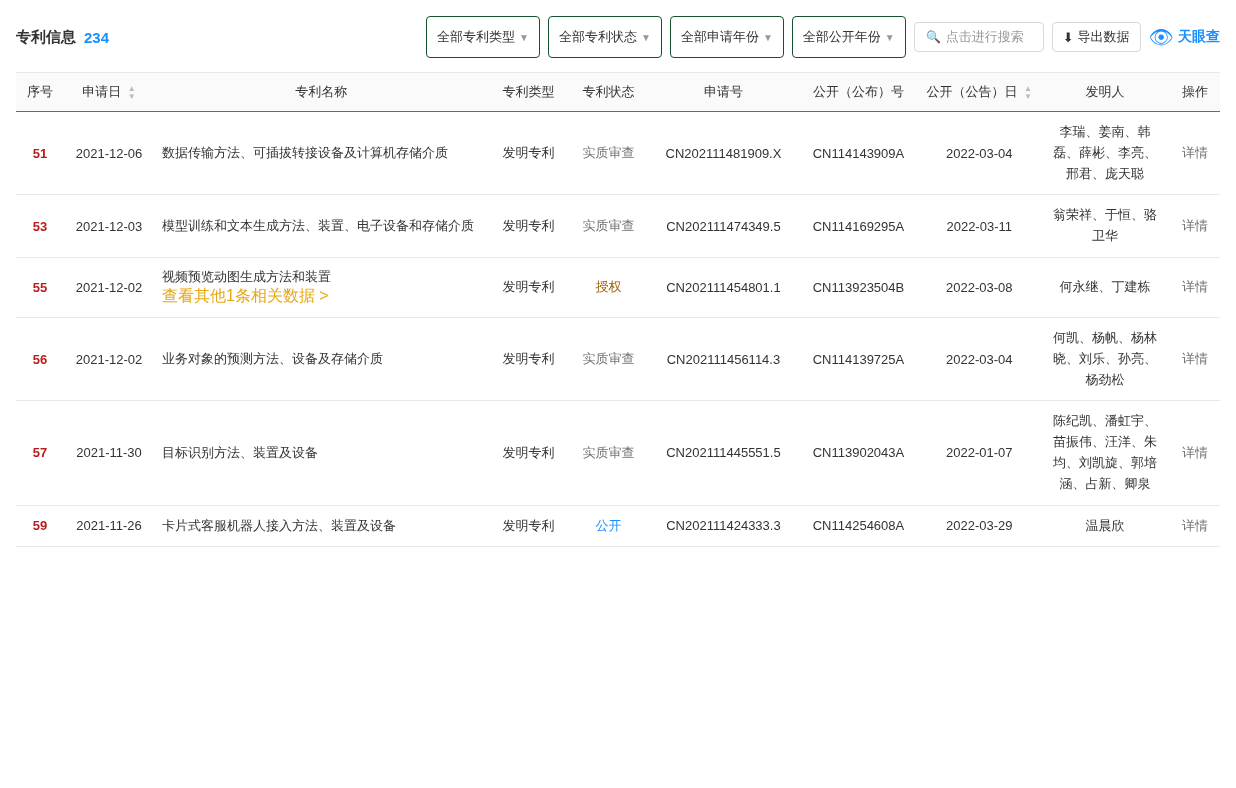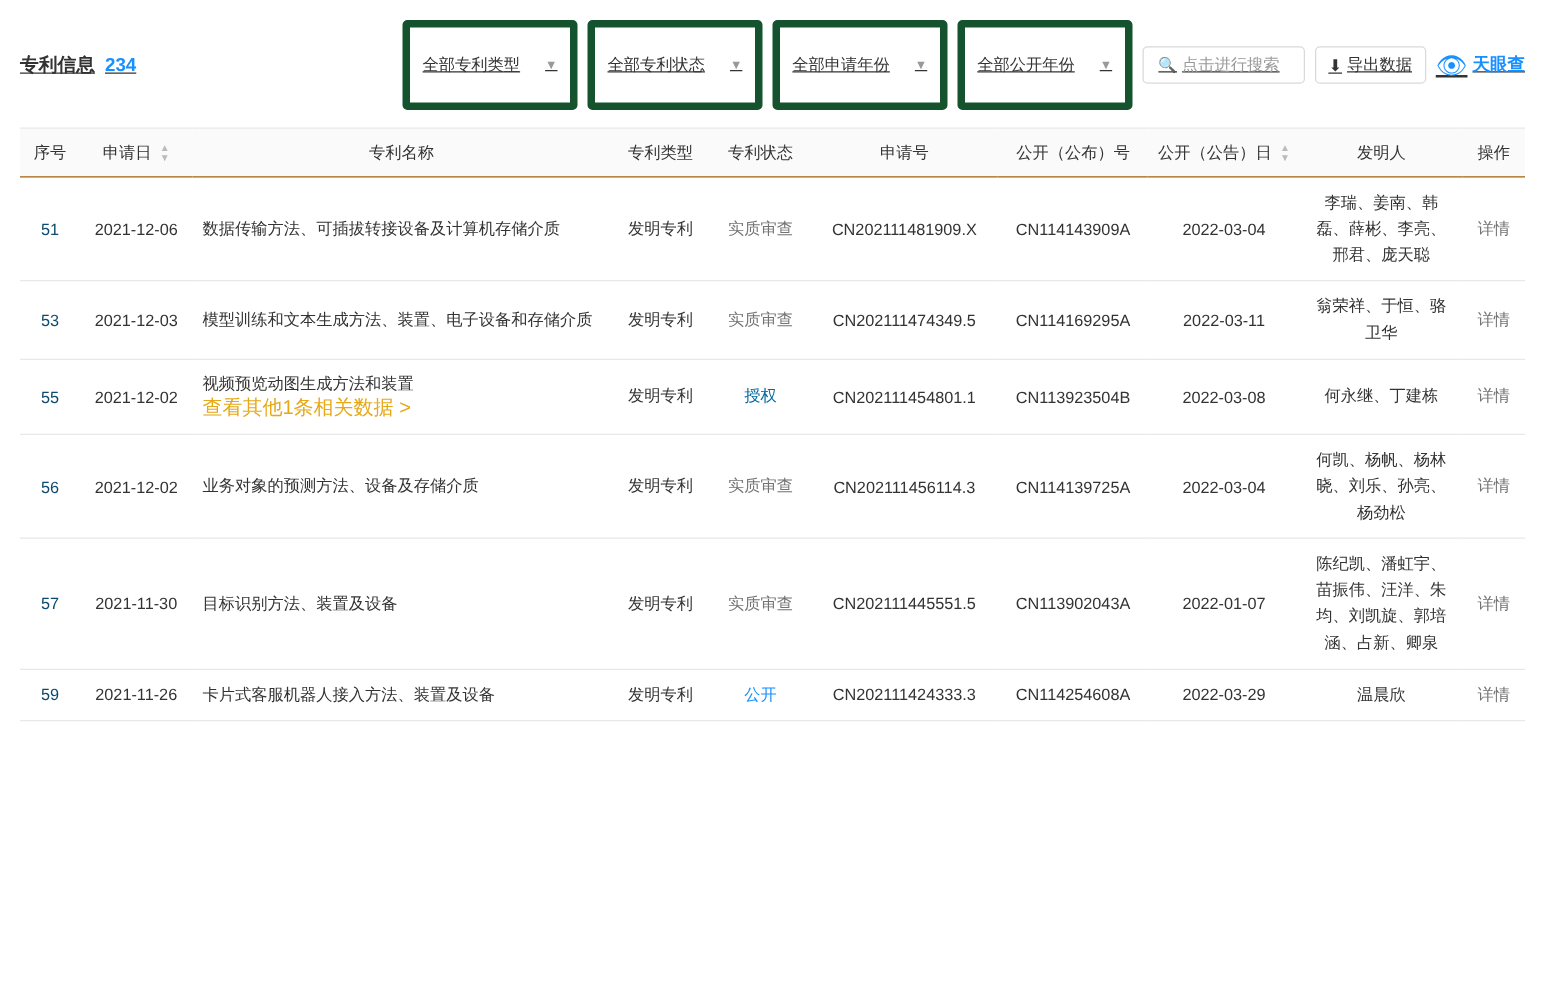--- a/index.html
+++ b/index.html
@@ -1,30 +1,30 @@
 <!DOCTYPE html>
 <html><head>
   <meta charset="utf-8">
   <style>
     * { box-sizing: border-box; margin: 0; padding: 0; }
     body { font-family: 'Microsoft YaHei', Arial, sans-serif; font-size: 13px; background: #f5f5f5; color: #333; }
     
     .container { background: #fff; padding: 16px; min-height: 788px; }
     
-    .header { display: flex; align-items: center; justify-content: space-between; margin-bottom: 14px; text-decoration: underline; }
+    .header { display: flex; align-items: center; justify-content: space-between; margin-bottom: 14px; }
     .header-left { display: flex; align-items: center; gap: 8px; }
     .header-title { font-size: 15px; font-weight: bold; color: #333; }
     .header-count { font-size: 15px; font-weight: bold; color: #1890ff; }
     
     .header-filters { display: flex; align-items: center; gap: 8px; }
     
     .filter-btn {
-      display: flex; align-items: center; gap: 20px;
-      border: 6px solid #14532d; border-radius: 4px;
-      padding: 21px 10px; background: #fff; cursor: pointer;
+      display: flex; align-items: center; gap: 4px;
+      border: 1px solid #14532d; border-radius: 4px;
+      padding: 11px 10px; background: #fff; cursor: pointer;
       font-size: 13px; color: #333;
     }
     .filter-btn .arrow { font-size: 10px; color: #999; }
     
     .search-btn {
       display: flex; align-items: center; gap: 4px;
       border: 1px solid #d9d9d9; border-radius: 4px;
       padding: 5px 12px; background: #fff; cursor: pointer;
       font-size: 13px; color: #999; min-width: 130px;
     }
@@ -48,28 +48,28 @@
     .sort-icon { display: inline-flex; flex-direction: column; margin-left: 3px; vertical-align: middle; }
     .sort-icon span { font-size: 8px; line-height: 1; color: #bbb; }
     
     tr.highlighted { outline: 2px solid #e53e3e; outline-offset: -1px; background: #fff; }
     tr.highlighted td { background: #fff9f9; }
     
     .patent-name { text-align: left; color: #333; }
     .patent-name .sub-link { color: #e6a817; font-size: 16px; cursor: pointer; }
     
     .status-orange { color: #737373; }
-    .status-green { color: #0369a1; }
+    .status-green { color: #a16207; }
     .status-blue { color: #1890ff; }
     
     .detail-link { color: #737373; cursor: pointer; margin-top: 36px; }
     
     .inventors { text-align: center; line-height: 1.6; color: #333; }
     
-    td.num-col { font-weight: normal; color: #0c4a6e; }
+    td.num-col { font-weight: bold; color: #b91c1c; }
     
     .col-seq { width: 48px; }
     .col-date { width: 90px; }
     .col-name { min-width: 200px; }
     .col-type { width: 80px; }
     .col-status { width: 80px; }
     .col-appno { width: 150px; }
     .col-pubno { width: 120px; }
     .col-pubdate { width: 100px; }
     .col-inventor { width: 130px; }

